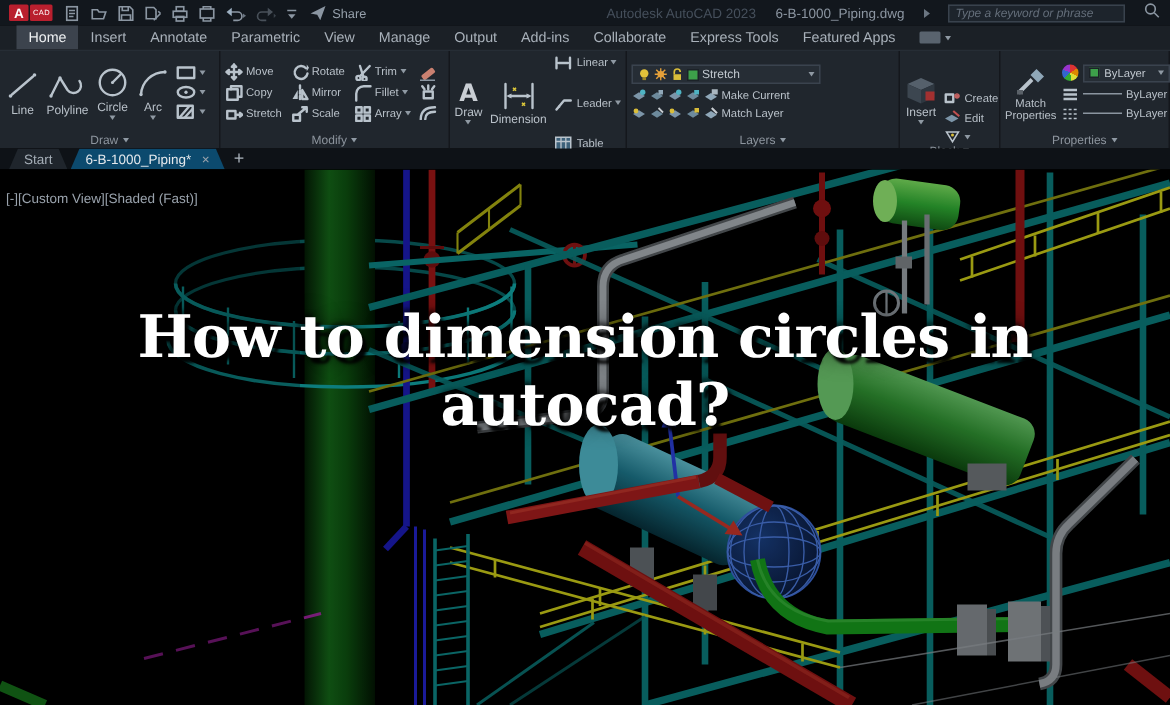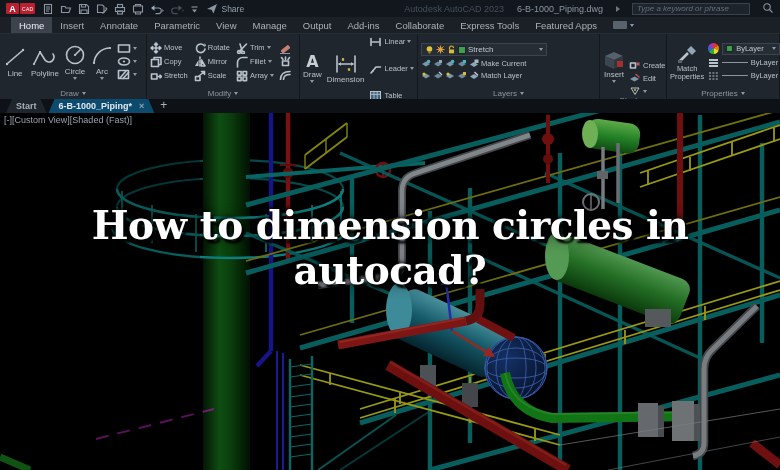--- a/index.html
+++ b/index.html
@@ -61,29 +61,29 @@
   .bylbox { display:flex; align-items:center; gap:3px; background:#262d35; border:1px solid #3a434e;
     height:12px; width:58px; padding:0 3px; font-size:7.5px; color:#c2c9d0; }
   .wheel { width:11px; height:11px; border-radius:50%; flex:none;
     background:conic-gradient(#d33 0 16%,#d80 16% 32%,#dd3 32% 48%,#3a3 48% 64%,#36c 64% 82%,#93c 82% 100%); }
   .lineled { flex:1; height:1px; background:#8b95a0; }
 
   
   .ftabs { height:14px; background:#0e1217; display:flex; align-items:flex-end; padding-left:6px;
     gap:2px; flex:none; }
   .ftab { height:14px; display:flex; align-items:center; font-size:9px; padding:0 10px;
-    color:#a5aeb7; background:#1f252c; clip-path:polygon(6px 0,calc(100% - 6px) 0,100% 100%,0 100%);font-weight:bold; }
+    color:#a5aeb7; background:#1f252c; clip-path:polygon(6px 0,calc(100% - 6px) 0,100% 100%,0 100%); }
   .ftab.active { background:#0c4a6e; color:#e4e8ec; }
   .ftab .close { margin-left:7px; font-size:9px; color:#99a2ab; }
   .ftab-plus { color:#aab3bc; font-size:12px; margin:0 0 1px 4px; }
 
   
   .viewport { position:relative; height:357px; background:#000; flex:none; overflow:hidden; }
   .viewport svg.scene { position:absolute; inset:0; }
-  .vp-controls { position:absolute; top:2px; left:4px; font-size:9px; color:#9aa3ad; z-index:5; }
+  .vp-controls { position:absolute; top:14px; left:4px; font-size:9px; color:#9aa3ad; z-index:5; }
   .overlay-title { position:absolute; top:90px; left:0; width:100%; text-align:center; z-index:6;
     font-family:"DejaVu Serif", serif; font-weight:bold; font-size:39px; line-height:45px;
     color:#fff; letter-spacing:-0.5px;
     text-shadow:3px 4px 2px rgba(0,0,0,.95), -2px -2px 3px rgba(0,0,0,.65), 0 0 14px rgba(0,0,0,.8); }
 </style>
 </head>
 <body>
 
 <div class="app">
 

